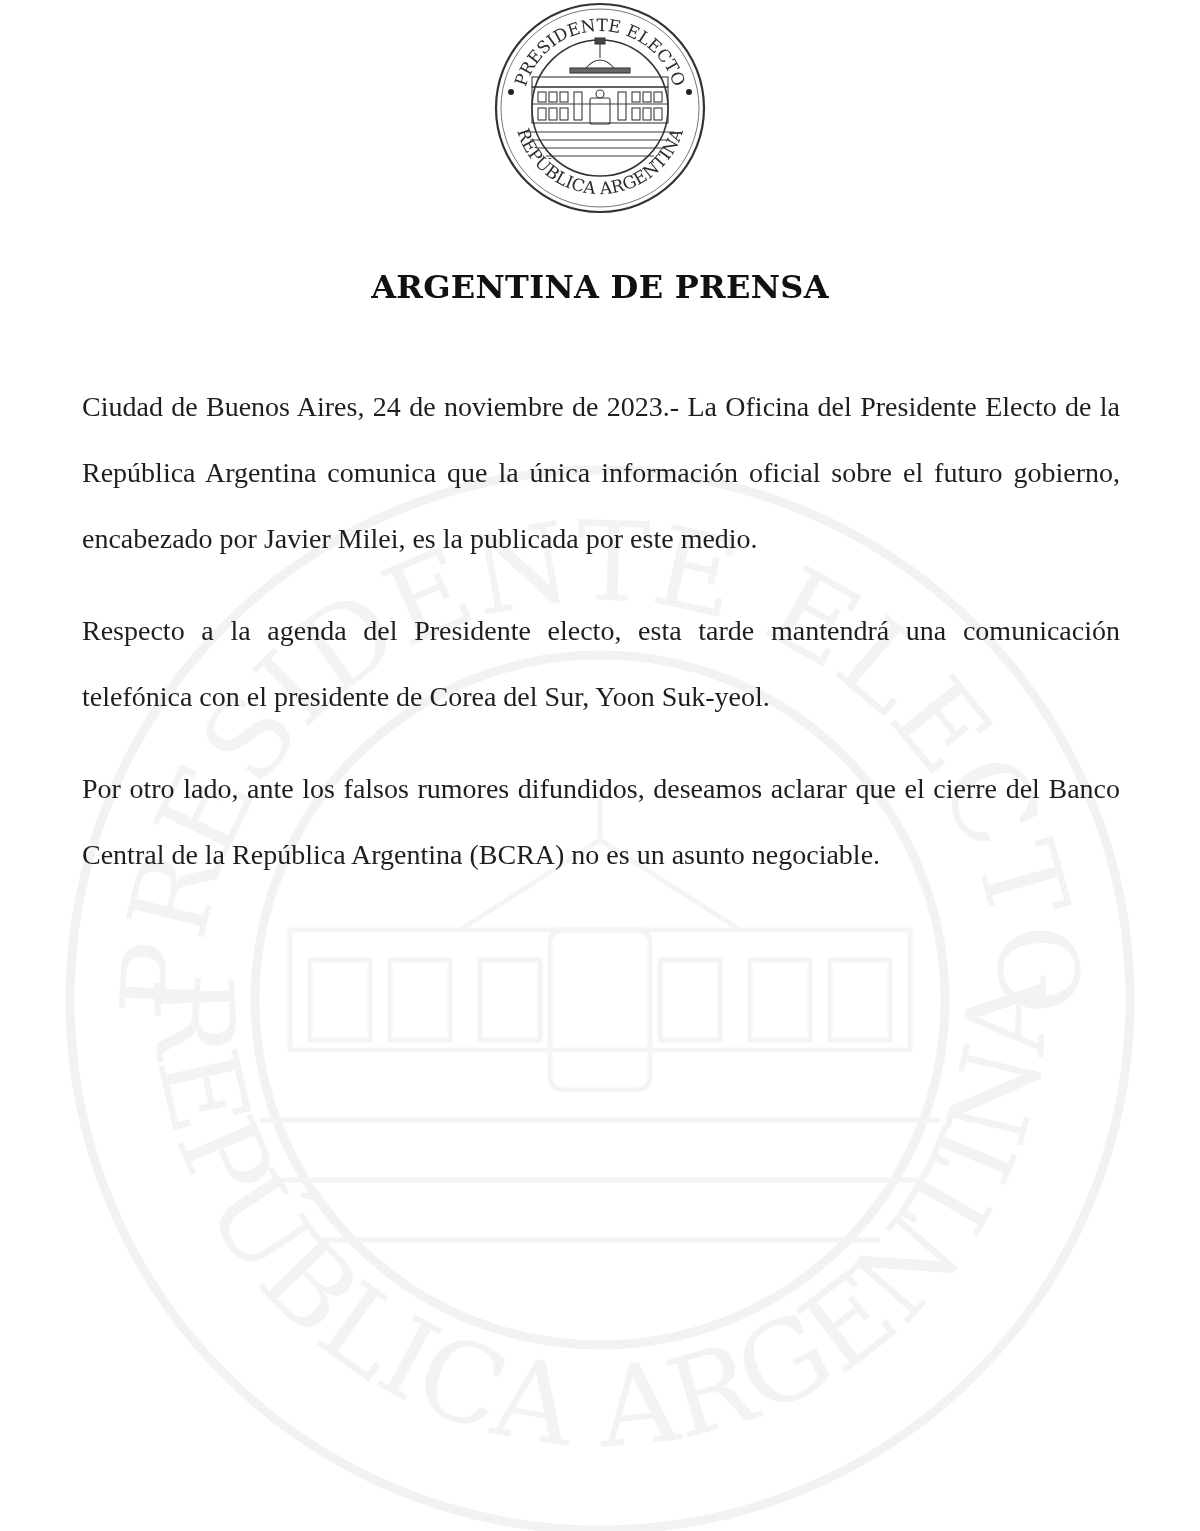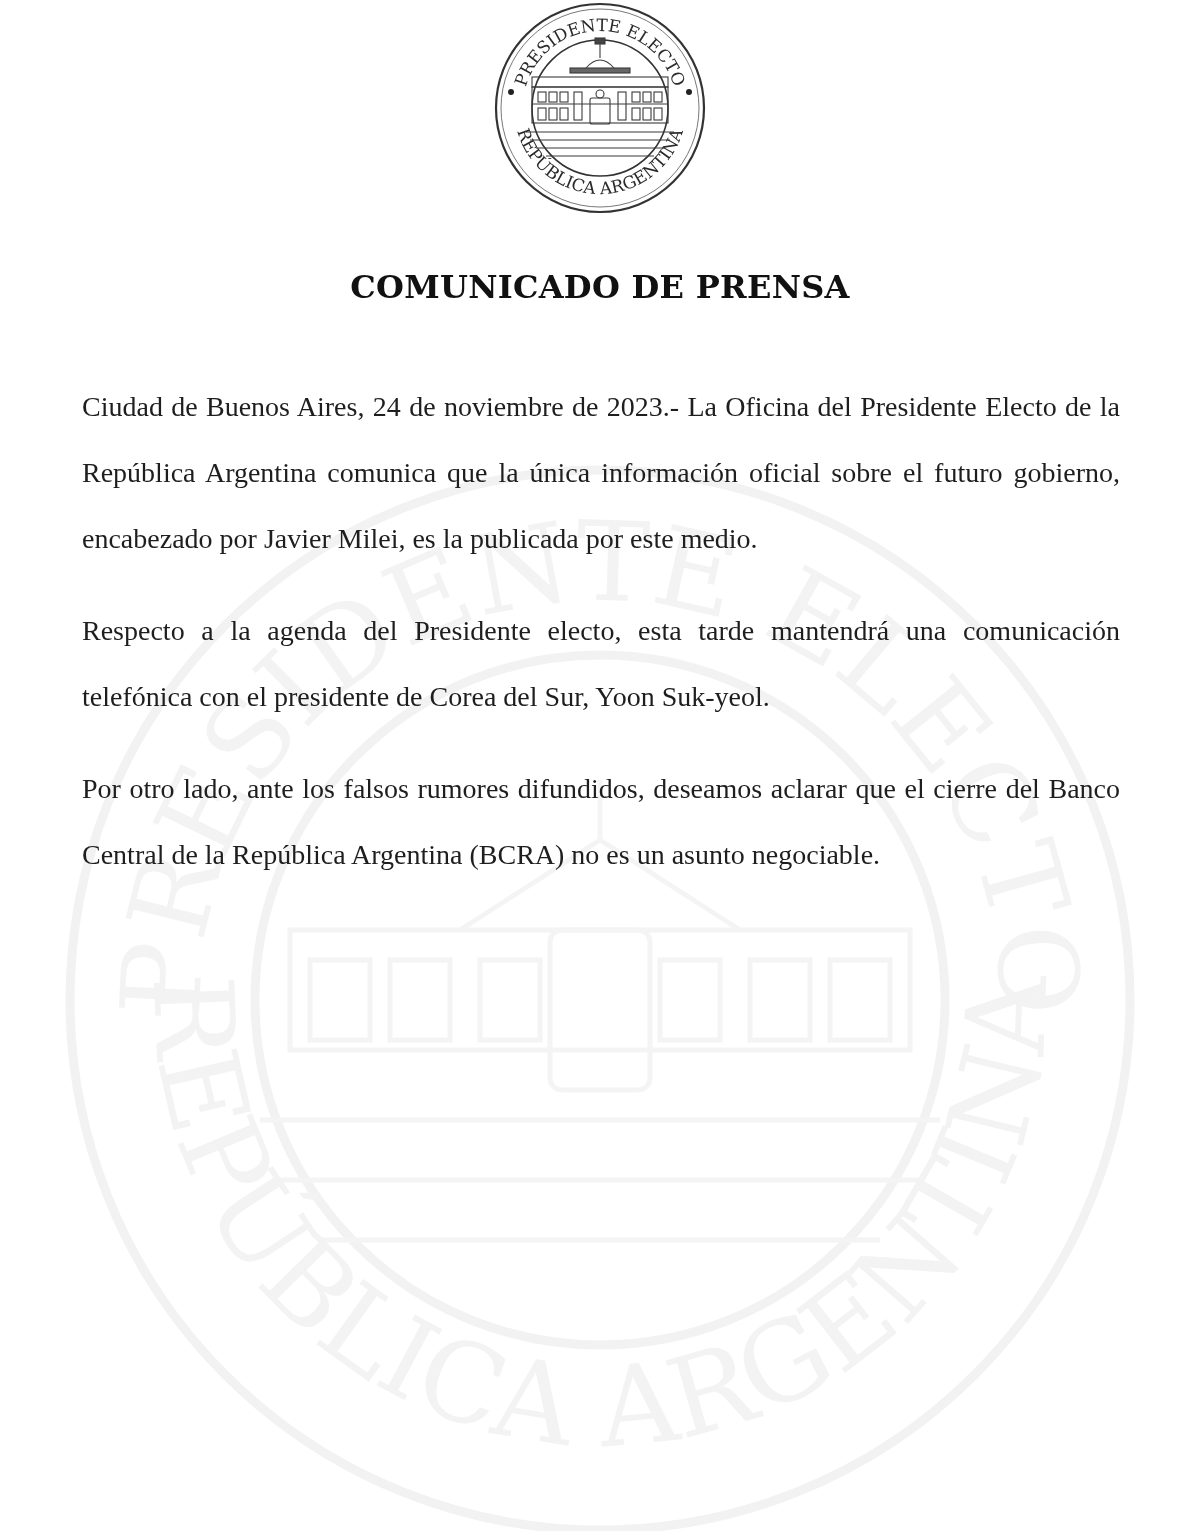--- a/index.html
+++ b/index.html
@@ -135,19 +135,19 @@
       <rect x="128" y="92" width="8" height="28"></rect>
     <rect x="100" y="98" width="20" height="26" rx="2"></rect>
     <circle cx="110" cy="94" r="4"></circle>
     <line x1="36" y1="132" x2="184" y2="132"></line>
     <line x1="40" y1="140" x2="180" y2="140"></line>
     <line x1="46" y1="148" x2="174" y2="148"></line>
     <line x1="56" y1="156" x2="164" y2="156"></line>
   </g>
 </svg>
 
-<h1 class="title">COMUNICADO DE PRENSA</h1>
+<h1 class="title">ARGENTINA DE PRENSA</h1>
 
 <div class="body-text">
   <p>Ciudad de Buenos Aires, 24 de noviembre de 2023.- La Oficina del Presidente Electo de la República Argentina comunica que la única información oficial sobre el futuro gobierno, encabezado por Javier Milei, es la publicada por este medio.</p>
   <p>Respecto a la agenda del Presidente electo, esta tarde mantendrá una comunicación telefónica con el presidente de Corea del Sur, Yoon Suk-yeol.</p>
   <p>Por otro lado, ante los falsos rumores difundidos, deseamos aclarar que el cierre del Banco Central de la República Argentina (BCRA) no es un asunto negociable.</p>
 </div>
 
 </body></html>

